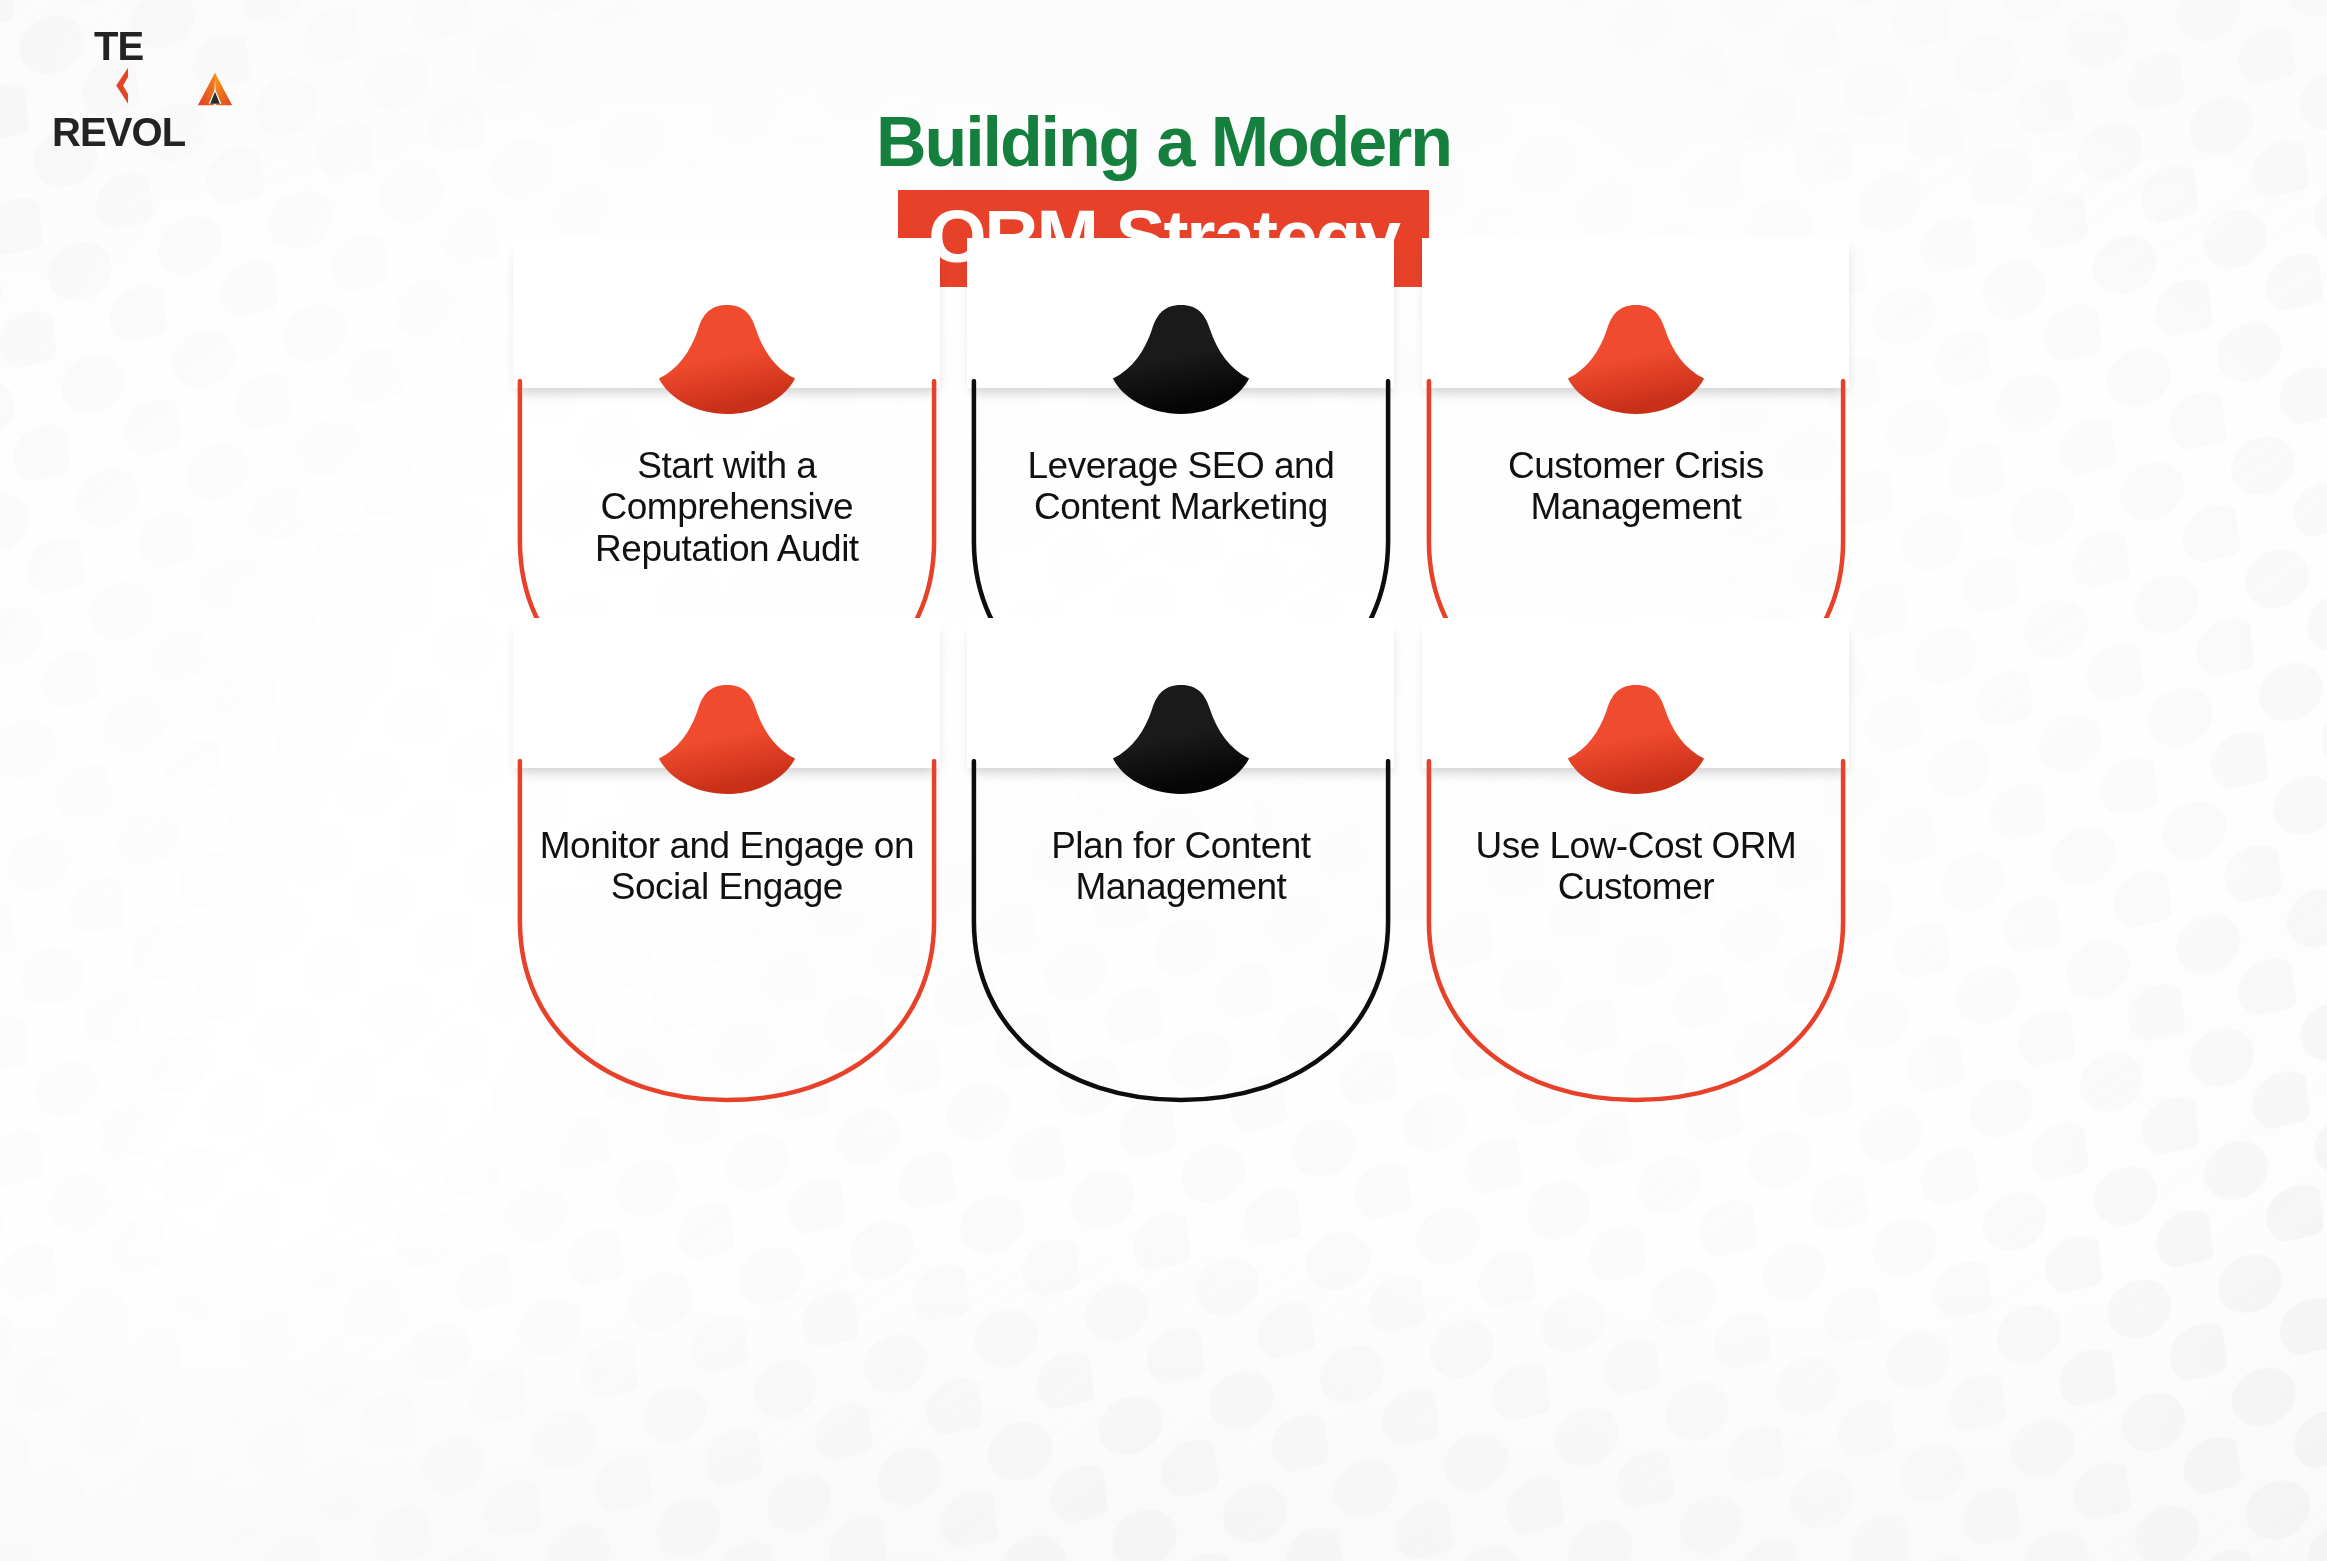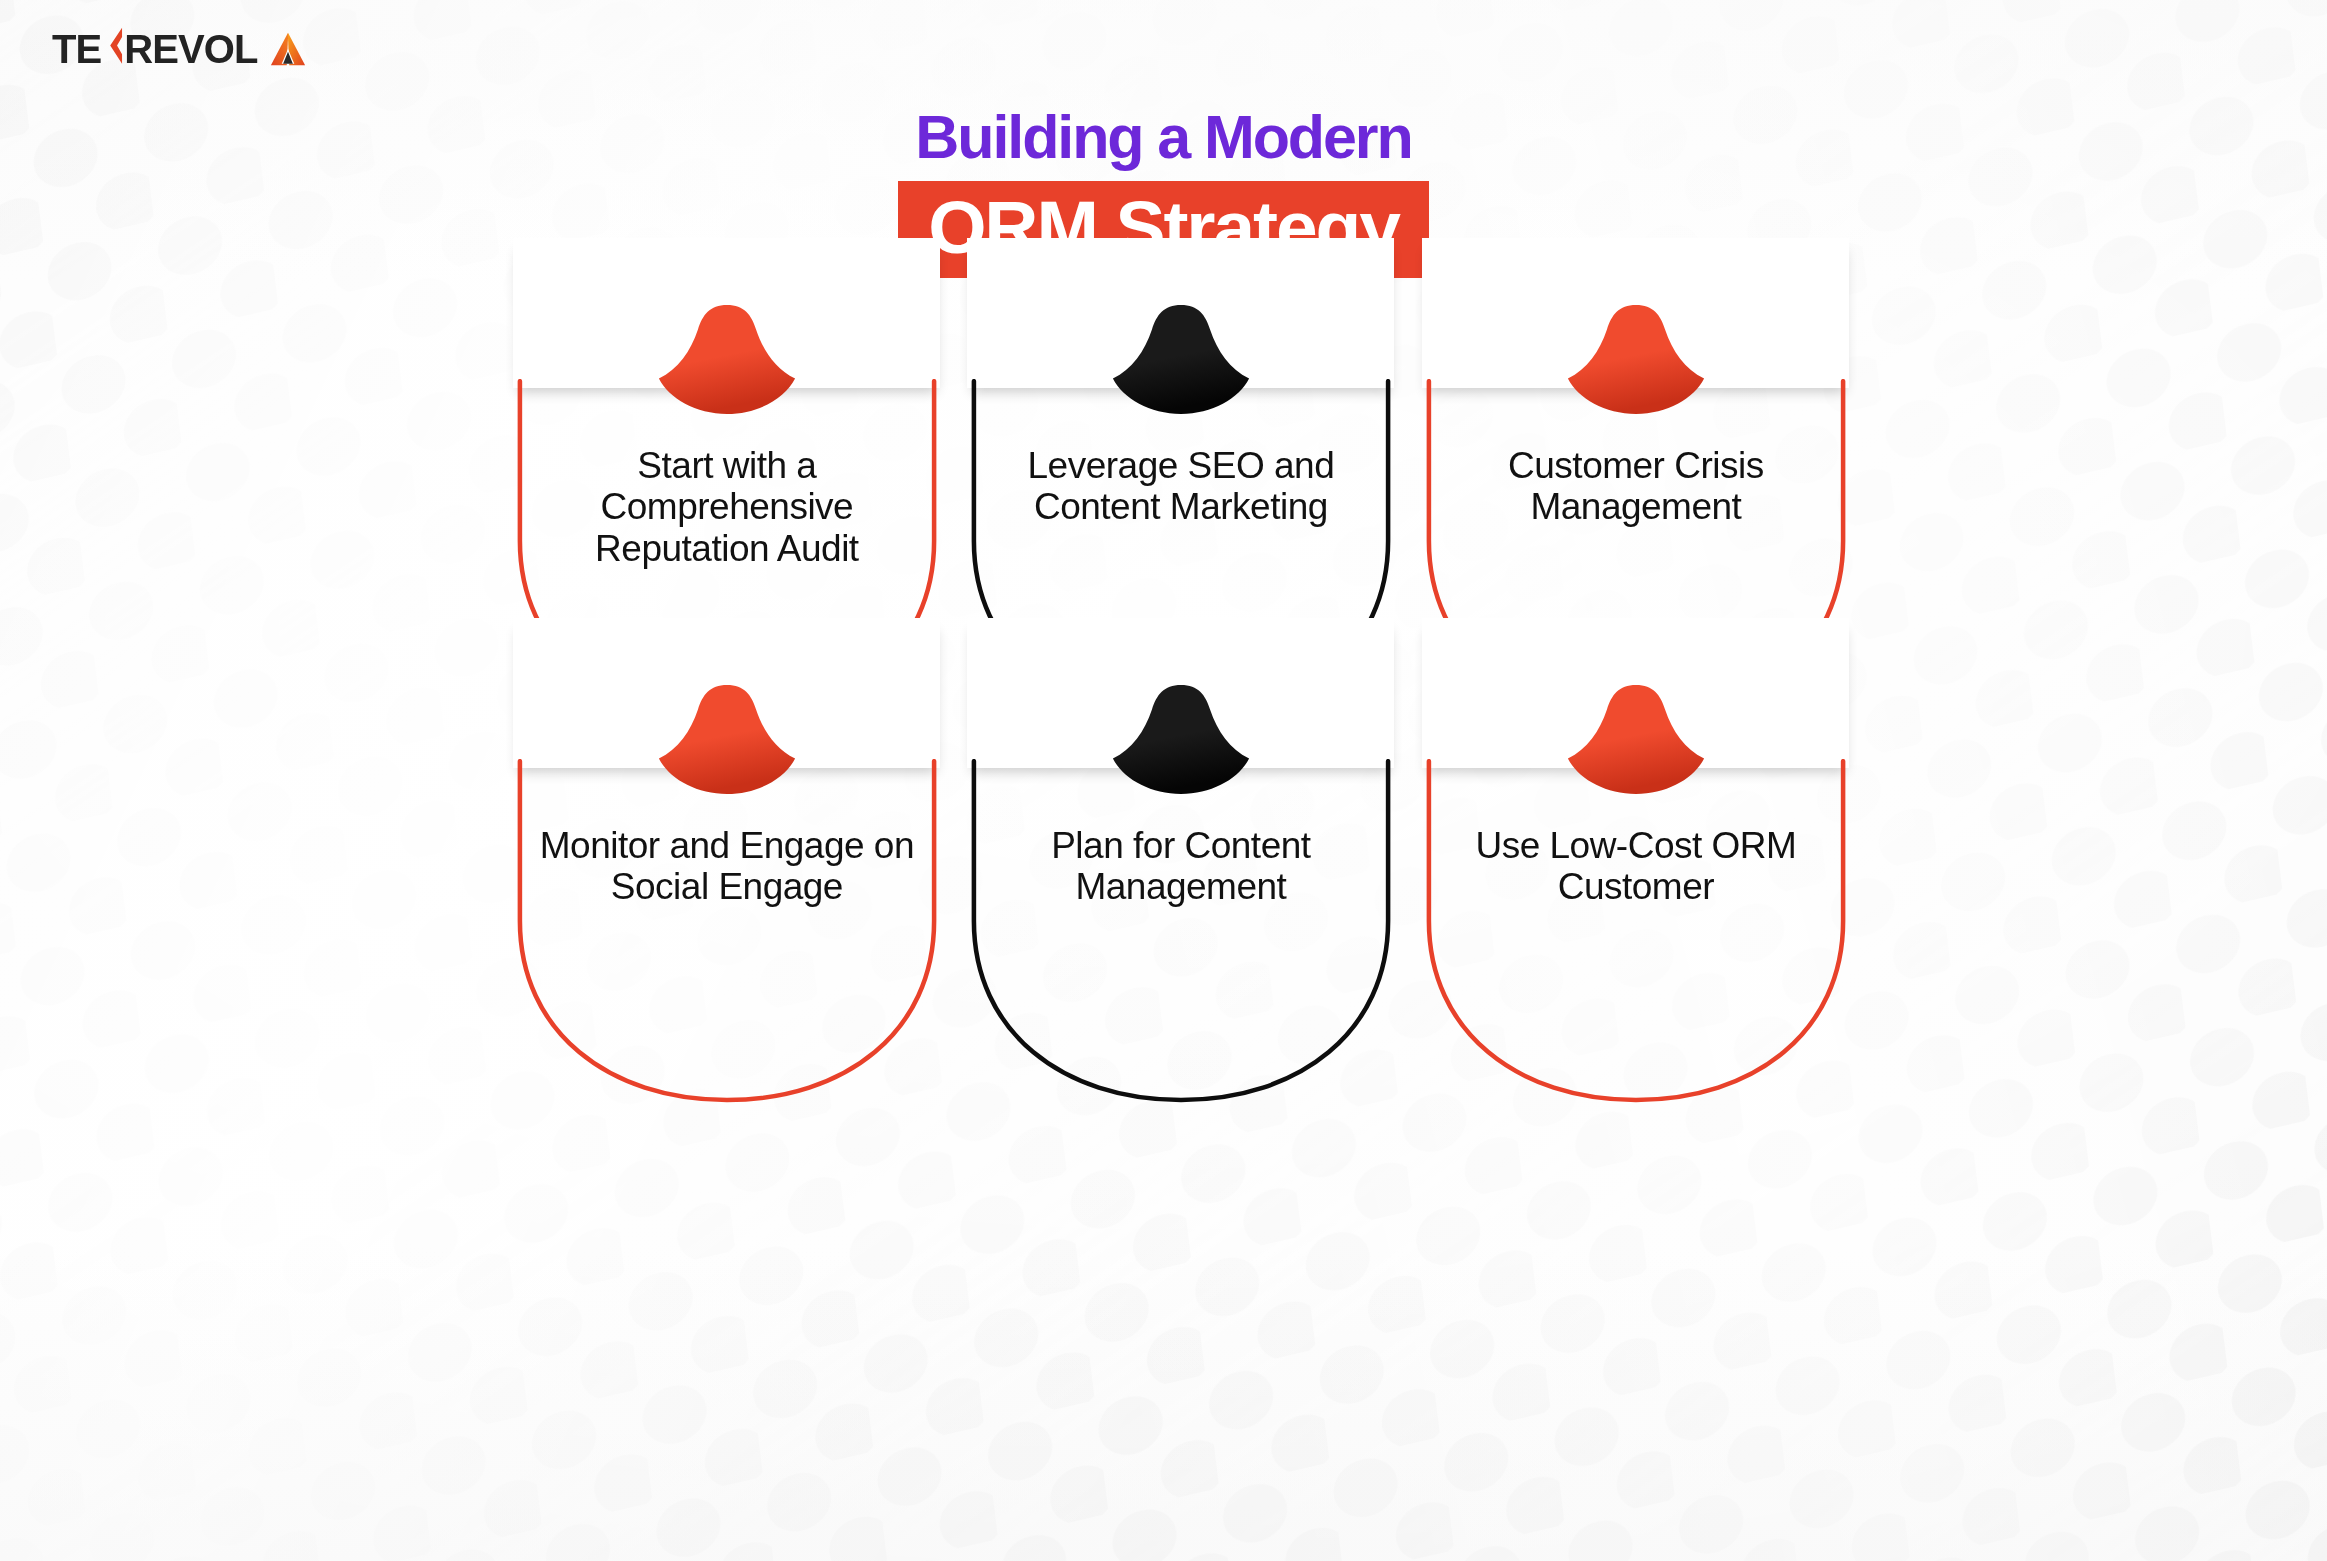--- a/index.html
+++ b/index.html
@@ -20,28 +20,28 @@
       linear-gradient(75deg, rgba(255,255,255,0) 40%, rgba(255,255,255,.55) 70%, rgba(255,255,255,0) 92%),
       radial-gradient(120% 90% at 50% 40%, rgba(255,255,255,.92) 0%, rgba(255,255,255,.45) 48%, rgba(255,255,255,0) 78%);
     pointer-events:none;}
   #bg-vig{position:absolute;inset:0;
     background:linear-gradient(180deg, rgba(250,250,250,.55) 0%, rgba(255,255,255,0) 18%, rgba(255,255,255,0) 80%, rgba(246,246,246,.5) 100%);
     pointer-events:none;}
 
   
   #logo{position:absolute;left:52px;top:25.5px;display:flex;align-items:center;gap:10px;}
   #logo .wordmark{font-size:40px;font-weight:800;letter-spacing:-0.9px;color:#232323;
-     font-family:"Liberation Sans", sans-serif;display:flex;align-items:center;line-height:1;}
+     font-family:"Liberation Sans", sans-serif;display:flex;align-items:center;line-height:1;flex-direction:column;}
   #logo .wordmark .kchev{display:inline-block;}
   #logo-mark{width:40px;height:36px;}
 
   
   #title-block{position:absolute;left:0;right:0;top:107px;text-align:center;}
   #title-line1{
-    font-size:61px;font-weight:800;letter-spacing:-2.1px;color:#6d28d9;line-height:1;
+    font-size:70px;font-weight:800;letter-spacing:-2.1px;color:#15803d;line-height:1;
     font-family:"Liberation Sans", sans-serif;
   }
   #title-line2-wrap{margin-top:12.7px;display:flex;justify-content:center;}
   #title-line2{
     background:#e8412a;color:#ffffff;
     font-size:75px;font-weight:800;letter-spacing:-2.1px;line-height:1.06;
     padding:7.3px 30px 11px 30px;
     font-family:"Liberation Sans", sans-serif;
     display:inline-block;
     position:relative;

